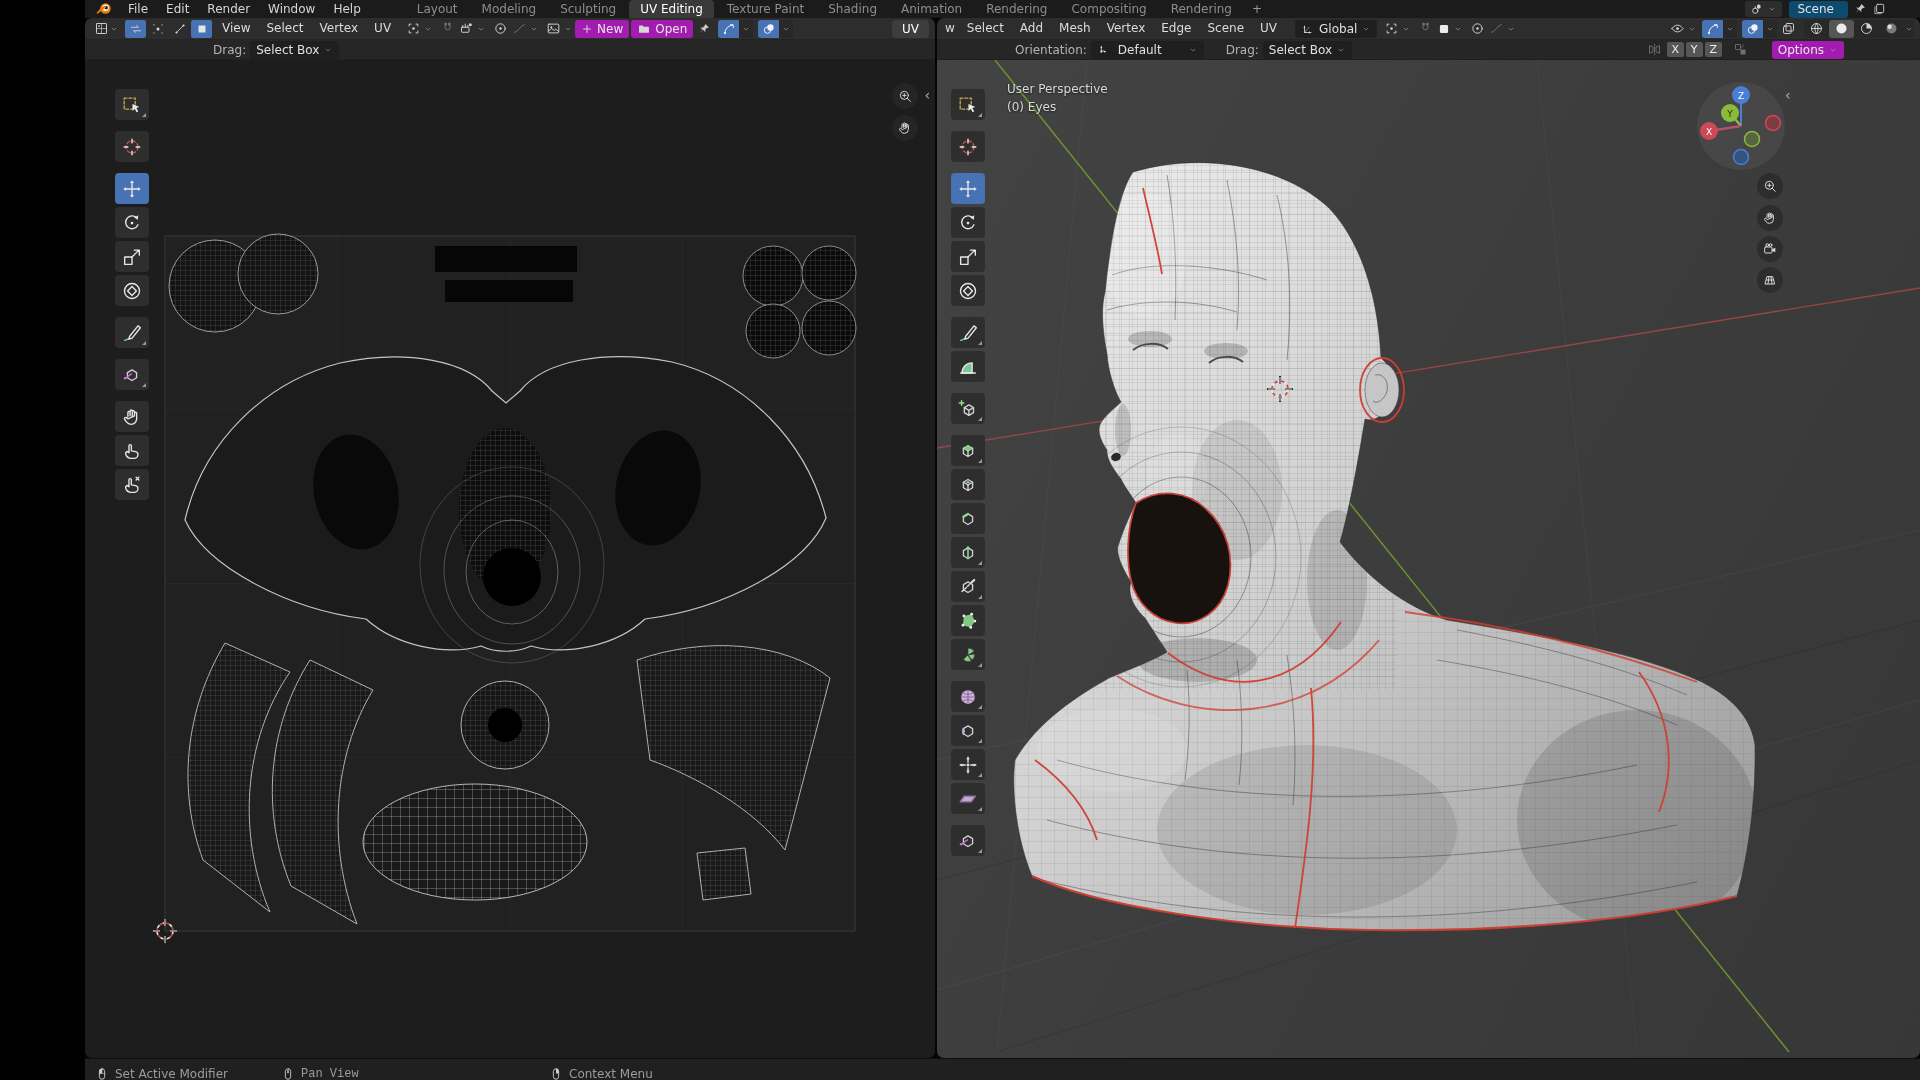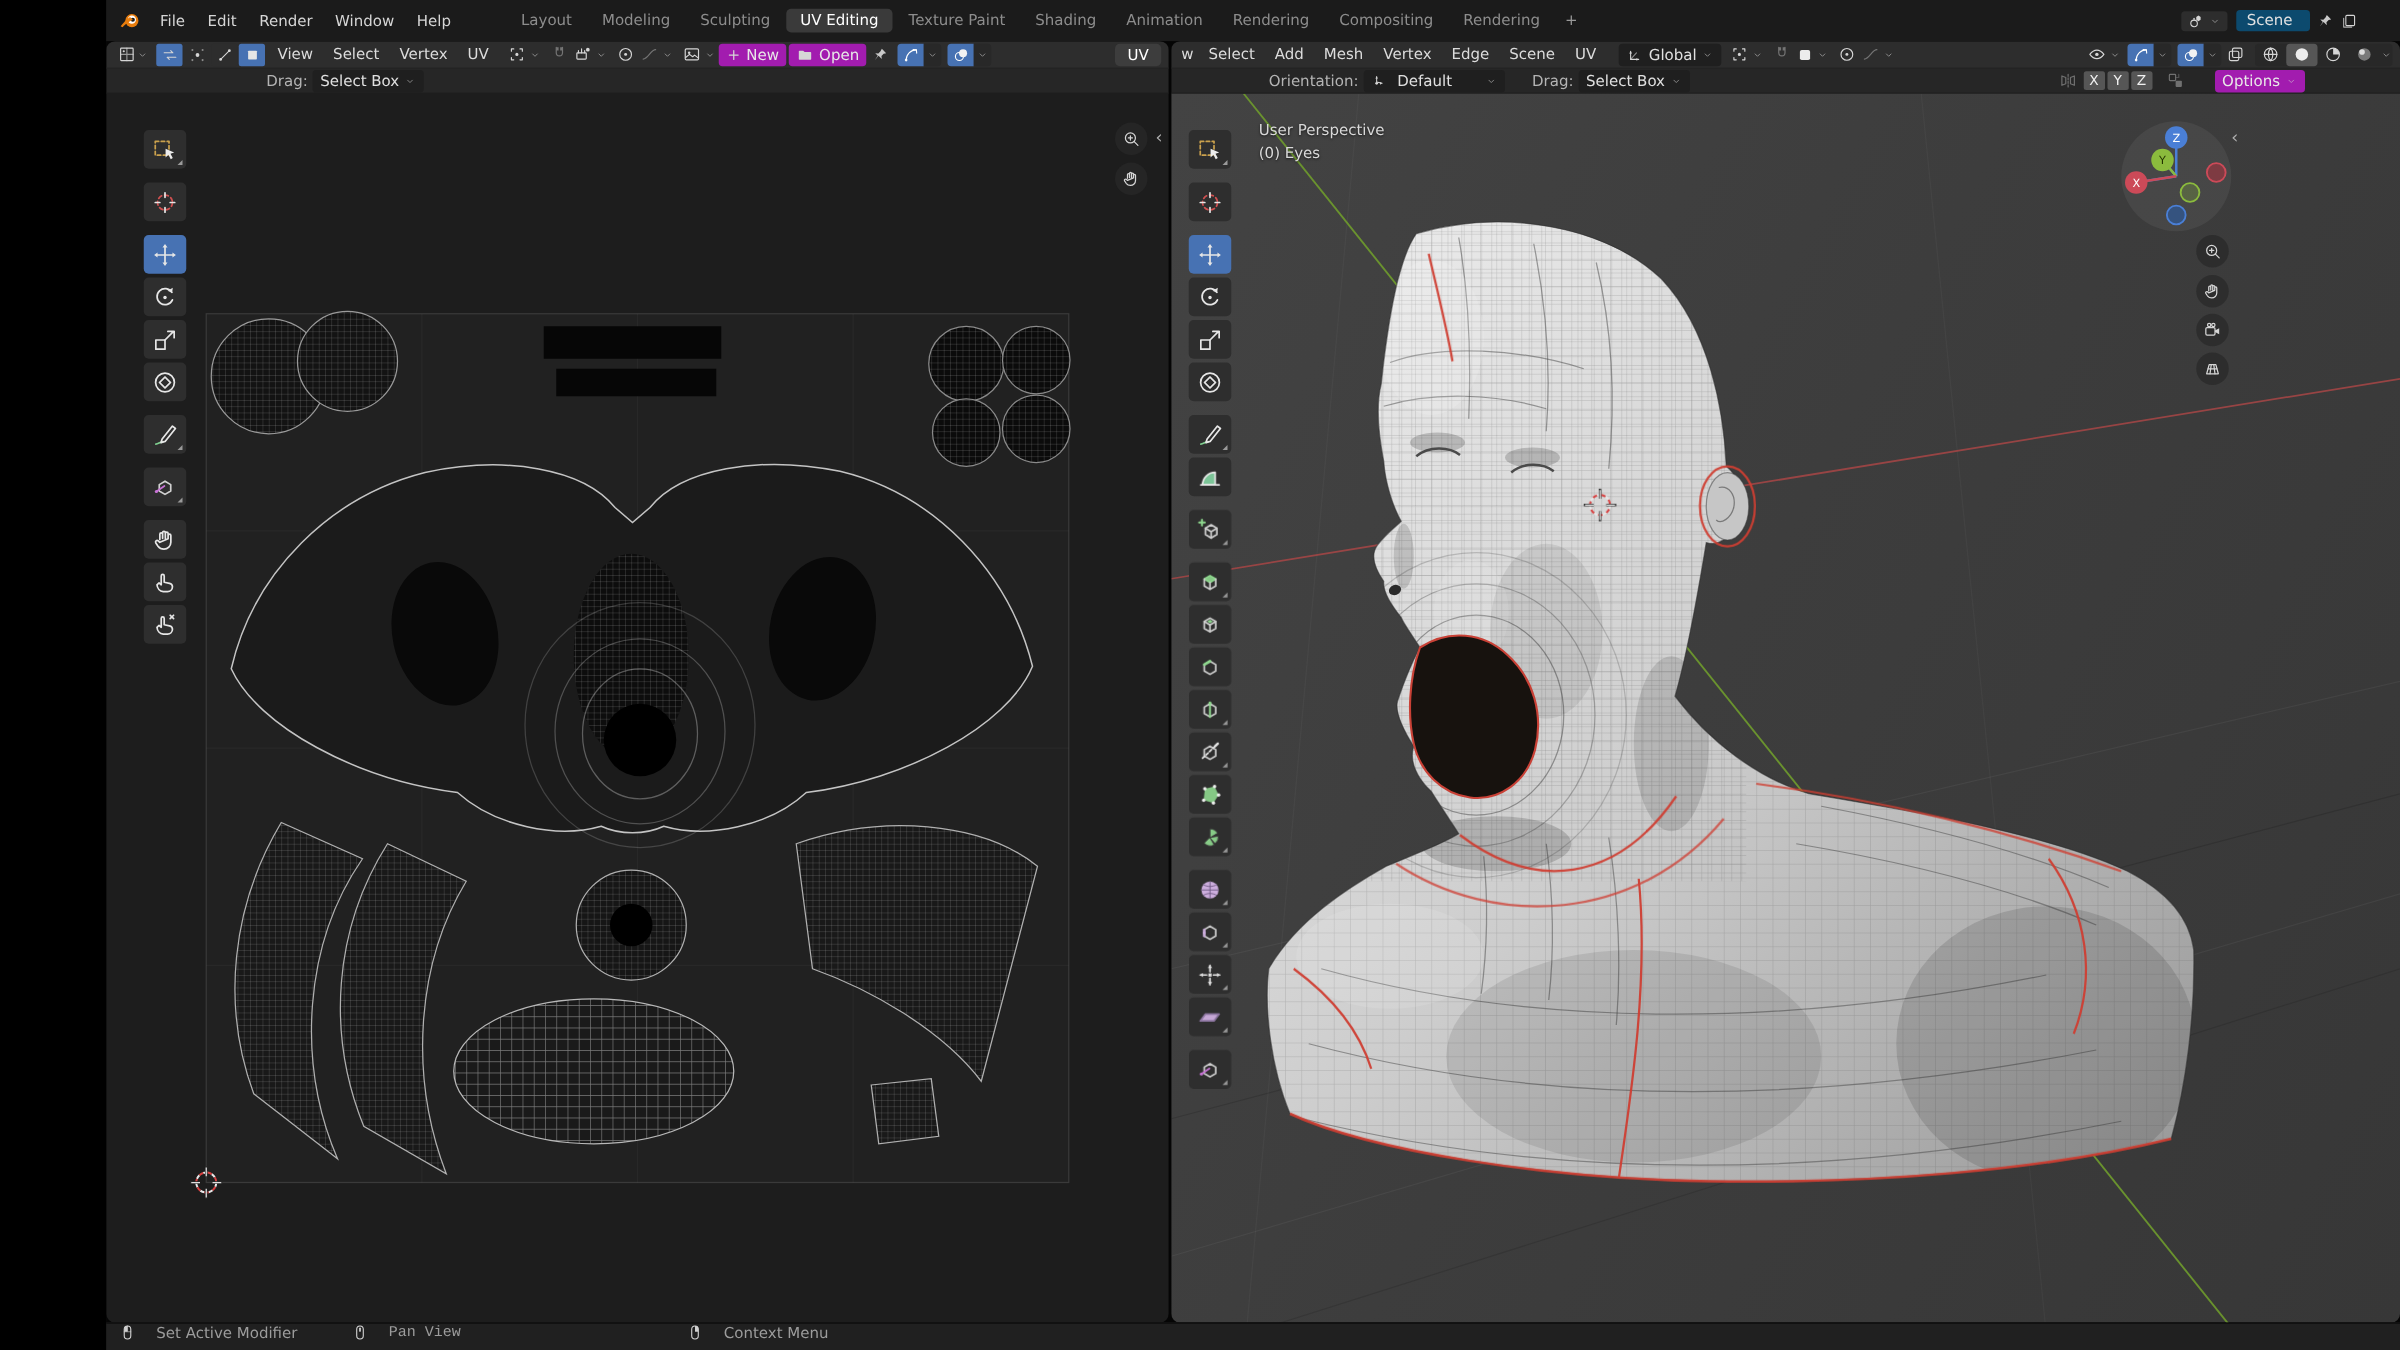--- a/index.html
+++ b/index.html
@@ -3,21 +3,21 @@
 <meta charset="utf-8">
 <style>
   html,body{margin:0;padding:0;background:#000;}
   body{width:1920px;height:1080px;position:relative;overflow:hidden;
        font-family:"DejaVu Sans","Liberation Sans",sans-serif;font-size:12px;color:#cfcfcf;
        -webkit-font-smoothing:antialiased;}
   *{box-sizing:border-box;}
   .root{position:absolute;left:85px;top:0;width:1835px;height:1080px;display:flex;flex-direction:column;background:#111;}
 
   
-  .topbar{height:33px;background:#1b1b1b;display:flex;align-items:center;padding:0 8px;flex:none;}
+  .topbar{height:18px;background:#1b1b1b;display:flex;align-items:center;padding:0 8px;flex:none;}
   .logo{width:18px;height:16px;margin:0 6px 0 2px;flex:none;}
   .menu{padding:2px 9px;color:#d6d6d6;border-radius:3px;cursor:default;line-height:14px;}
   .tabs{display:flex;margin-left:36px;gap:2px;align-items:center;}
   .tab{padding:3px 11px;color:#8d8d8d;border-radius:4px;line-height:13px;}
   .tab.active{background:#3a3a3a;color:#ffffff;}
   .tab.plus{color:#9a9a9a;padding:3px 7px;}
   .topbar-right{margin-left:auto;display:flex;align-items:center;gap:5px;padding-right:26px;}
   .scene-wgt{display:flex;align-items:center;gap:3px;background:#2d2d2d;border-radius:3px;padding:1px 5px;}
   .scene-name{background:#0c4a6e;border-radius:3px;padding:1px 14px 2px 8px;color:#e2e2e2;margin-left:2px;}
 
@@ -65,21 +65,21 @@
   .tool.active{background:#4772b3;}
   .tool.sub::after{content:"";position:absolute;right:3px;bottom:3px;border-left:4px solid transparent;border-bottom:4px solid #9a9a9a;}
   .tgap{height:5px;flex:none;}
   .nav-btn{position:absolute;width:26px;height:26px;border-radius:50%;background:rgba(40,40,40,.72);display:flex;align-items:center;justify-content:center;z-index:5;}
   .region-chev{position:absolute;color:#b0b0b0;font-size:14px;line-height:14px;z-index:5;}
   .info-text{position:absolute;color:#d9d9d9;text-shadow:0 1px 2px rgba(0,0,0,.65);z-index:4;white-space:nowrap;}
   .overlay-svg{position:absolute;left:0;top:0;z-index:1;}
 
   
   .statusbar{height:22px;background:#202020;border-top:1px solid #0d0d0d;position:relative;flex:none;color:#9c9c9c;}
-  .status-item{position:absolute;top:0;height:22px;display:flex;align-items:flex-start;gap:16px;}
+  .status-item{position:absolute;top:0;height:22px;display:flex;align-items:flex-end;gap:6px;}
 </style>
 </head>
 <body>
 
 <div class="root">
 
   <div class="topbar">
     <span class="logo">
       <svg width="18" height="15" viewBox="0 0 24 20">
           <circle cx="14" cy="10" r="7" fill="#e87d0d"></circle>

